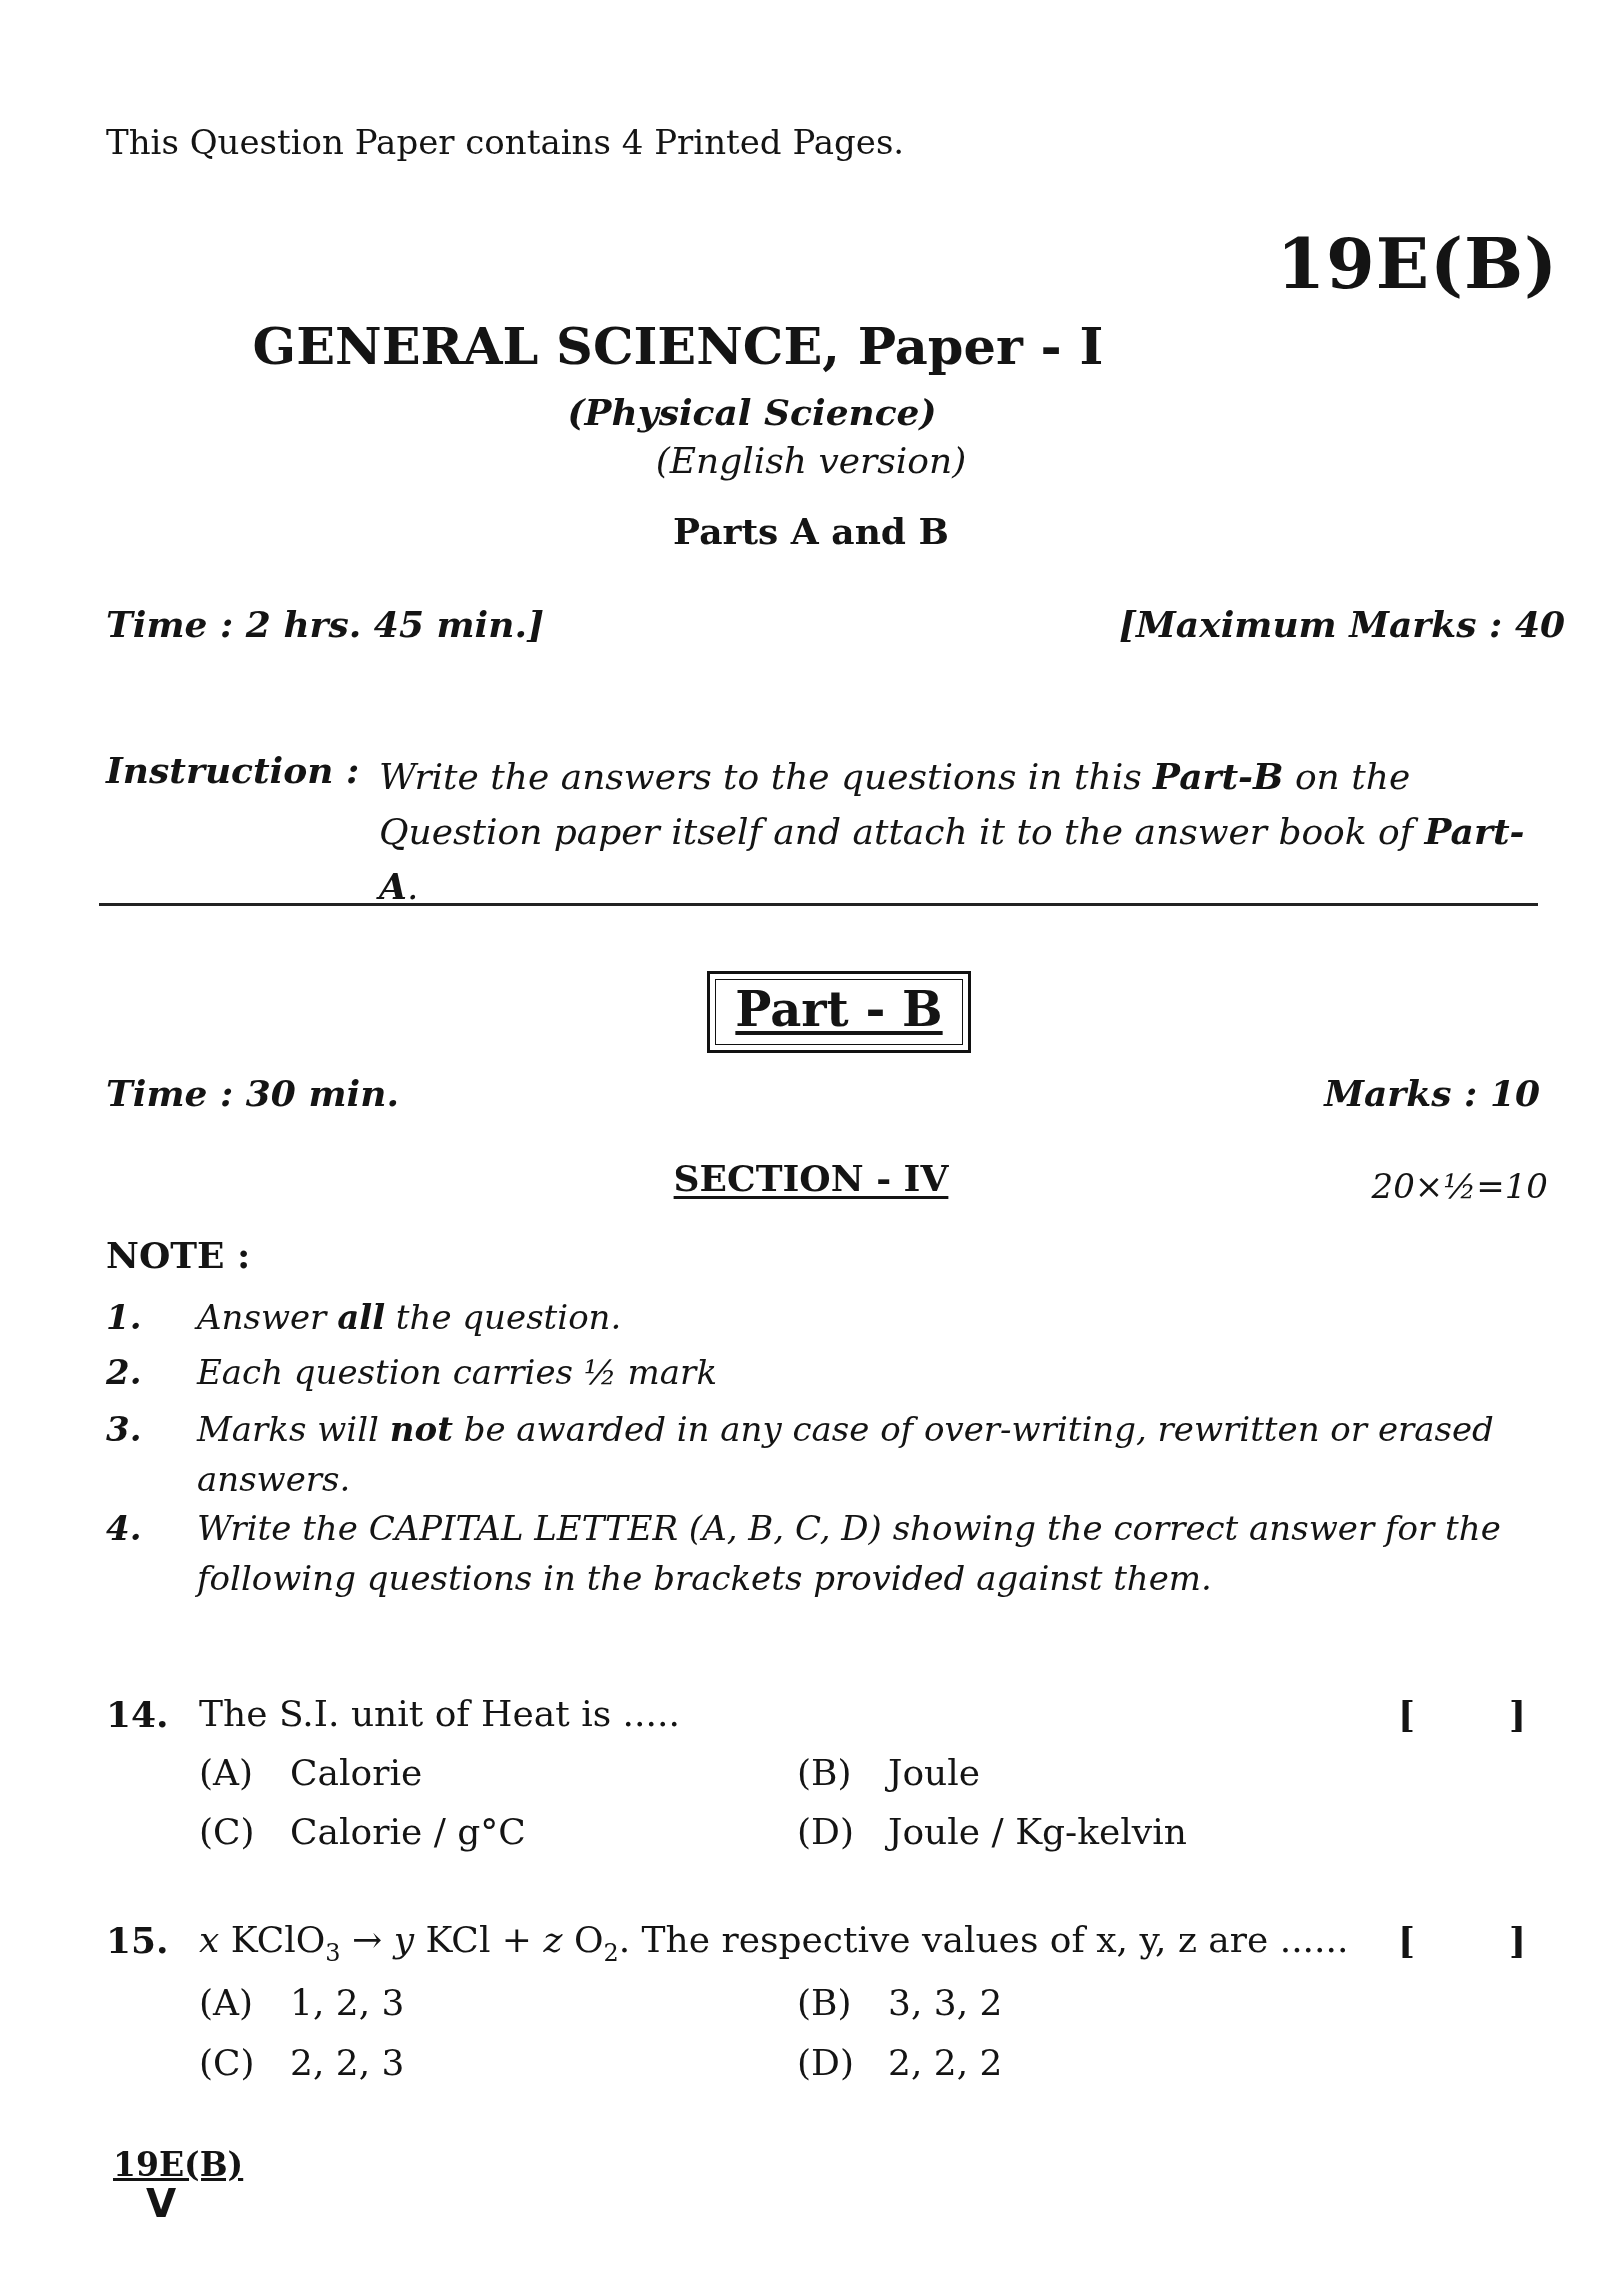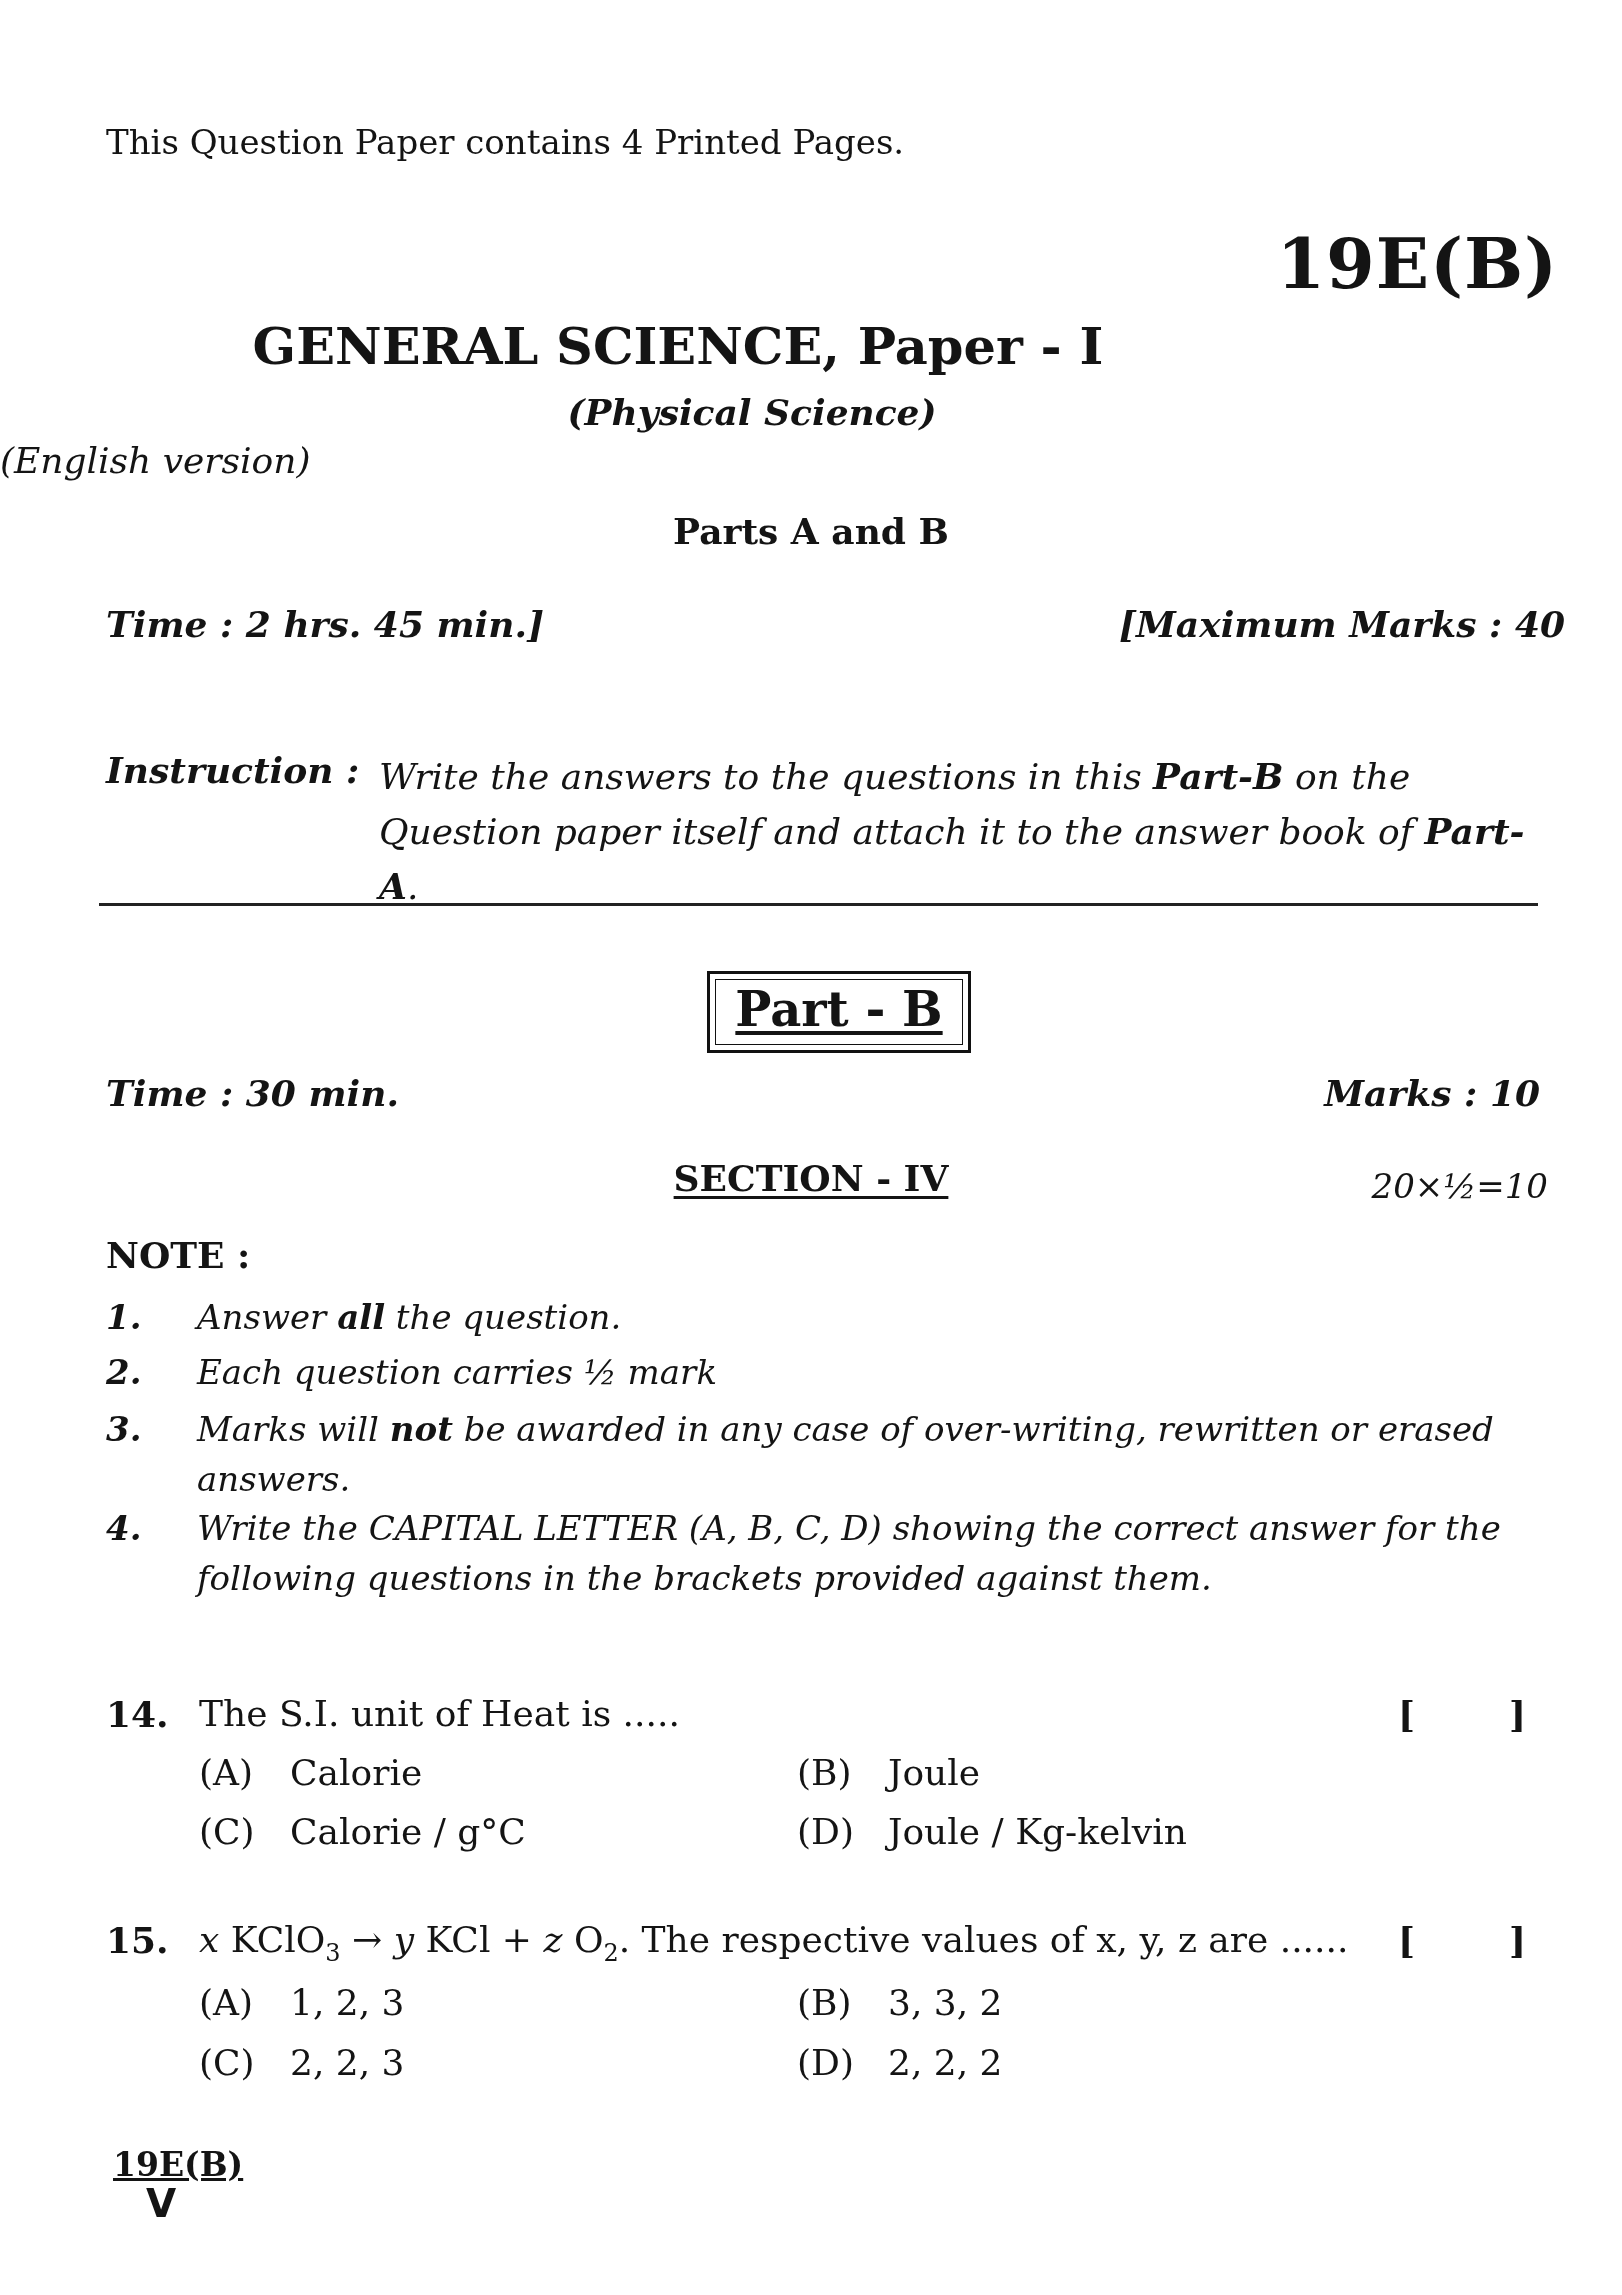--- a/index.html
+++ b/index.html
@@ -8,21 +8,21 @@
     font-family: "DejaVu Serif", "Liberation Serif", serif;
     color: #141414;
   }
   .page { position: absolute; left: 0; top: 12px; width: 1622px; height: 2295px; padding-left: 29px; }
   .abs { position: absolute; white-space: nowrap; }
 
   .top-note { left: 106px; top: 110px; font-size: 34px; }
   .code-big { right: 93px; top: 210px; font-size: 70px; font-weight: bold; letter-spacing: 0.9px; }
   .title { left: 0; width: 1356px; text-align: center; top: 304px; font-size: 51px; font-weight: bold; }
   .subtitle1 { left: 0; width: 1504px; text-align: center; top: 379px; font-size: 36px; font-style: italic; font-weight: bold; }
-  .subtitle2 { left: 0; width: 1622px; top: 428px; font-size: 36px; font-style: italic; }
+  .subtitle2 { left: 0; width: 1622px; text-align: center; top: 428px; font-size: 36px; font-style: italic; }
   .parts { left: 0; width: 1622px; text-align: center; top: 490px; font-size: 36px; font-weight: bold; margin-top: 8px; }
 
   .time-left { left: 106px; top: 591px; font-size: 36px; font-style: italic; font-weight: bold; }
   .marks-right { right: 86px; top: 591px; font-size: 36px; font-style: italic; font-weight: bold; }
 
   .instr-label { left: 106px; top: 737px; font-size: 36px; font-style: italic; font-weight: bold; }
   .instr-text { left: 379px; top: 737px; width: 1148px; font-size: 36px; font-style: italic; line-height: 55px; white-space: normal; }
   .instr-text b { font-weight: bold; }
 
   .divider { left: 99px; top: 891px; width: 1439px; height: 0; border-top: 3.4px solid #222; }

